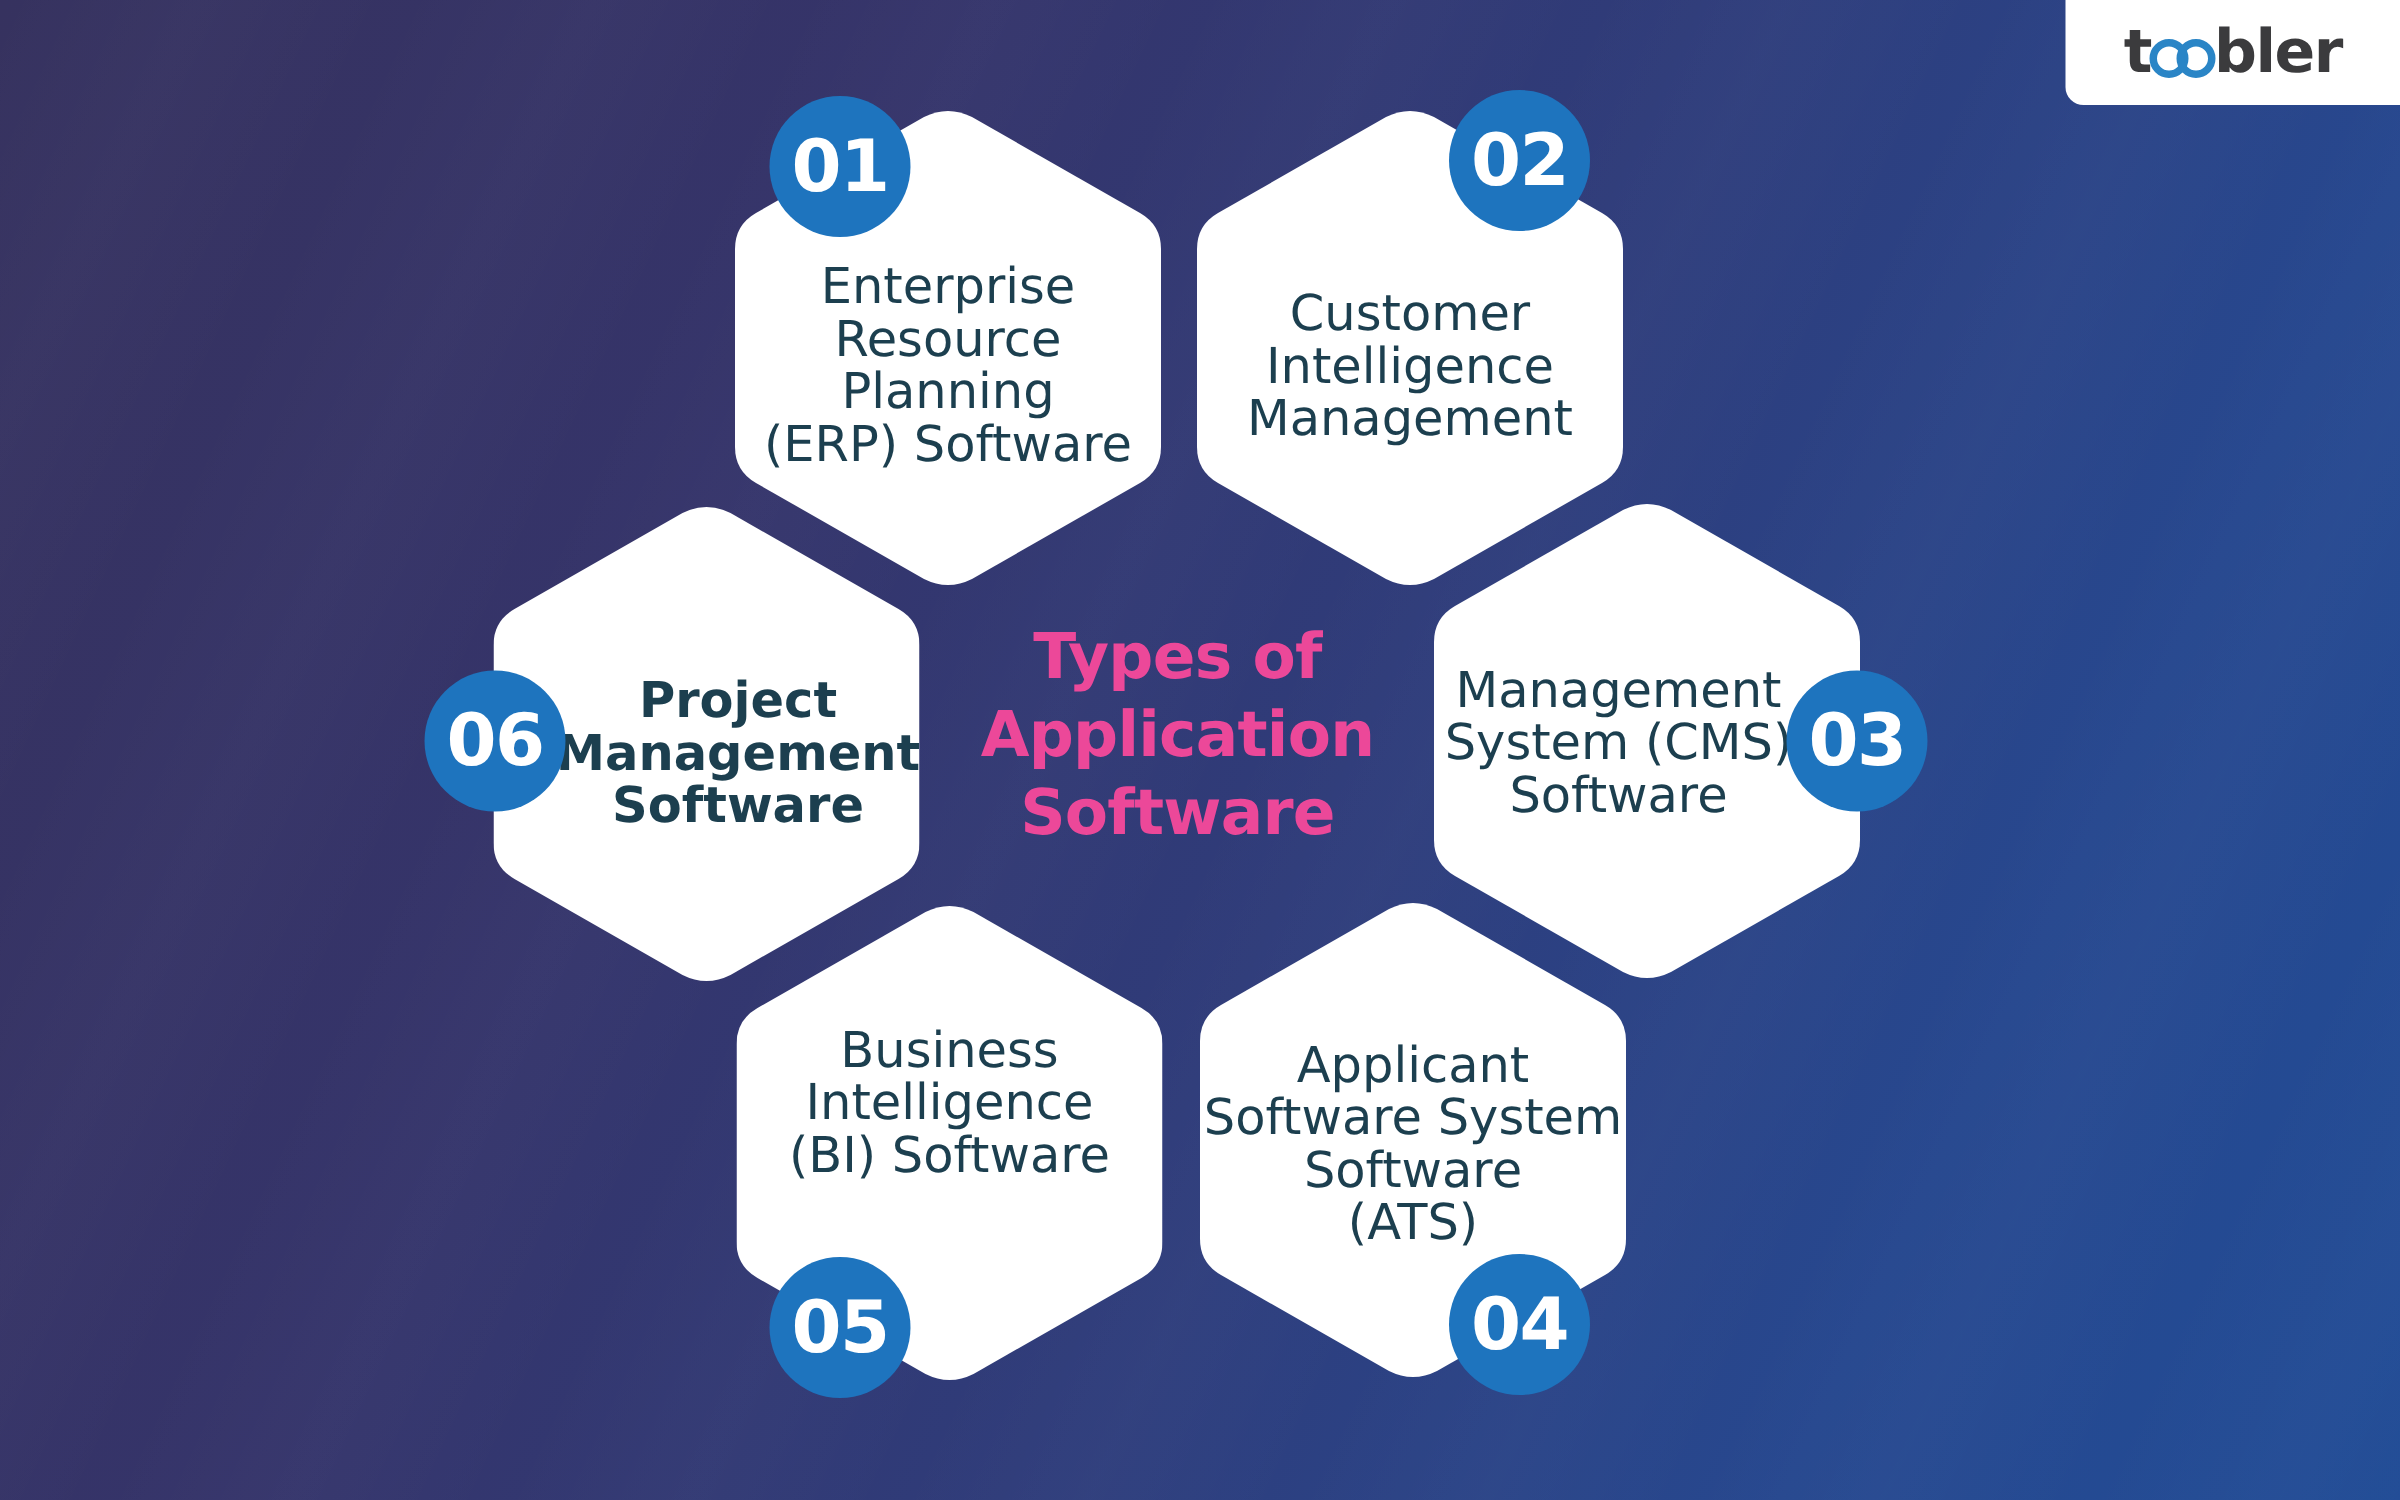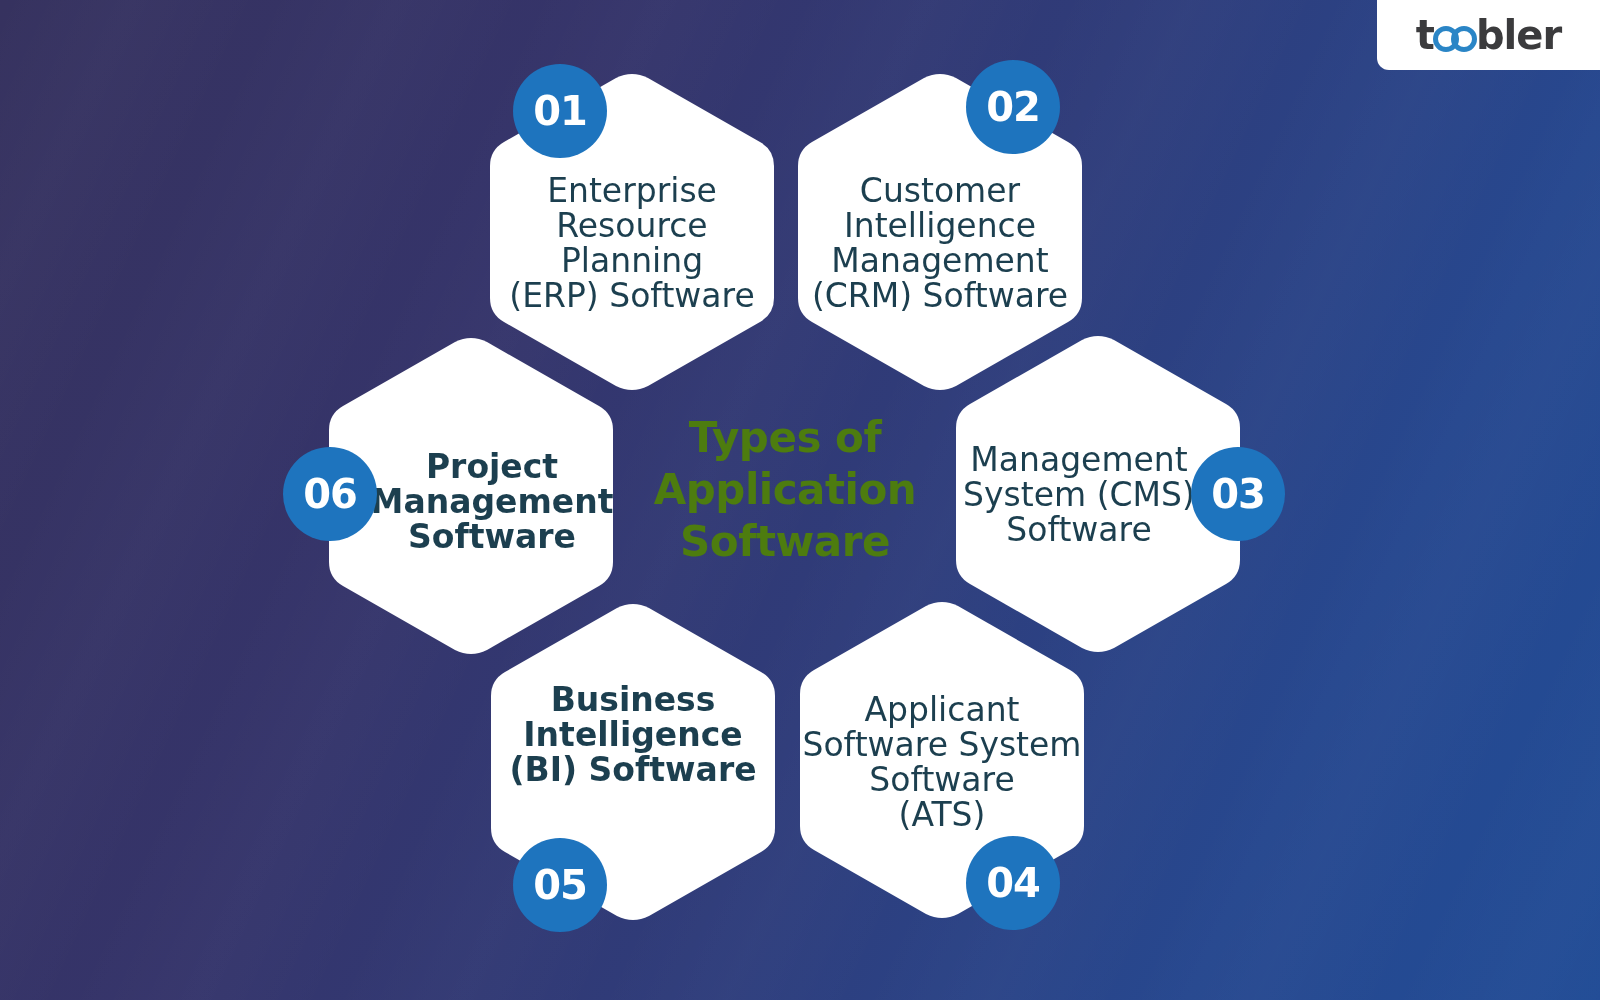--- a/index.html
+++ b/index.html
@@ -36,25 +36,25 @@
     position: absolute; left: 0; top: 0; width: 284px; height: 320px;
     display: flex; align-items: center; justify-content: center; text-align: center;
     color: #1c3f4f; font-family: "DejaVu Sans", sans-serif; font-size: 33px; line-height: 35px;
     box-sizing: border-box; padding: 0 22px;
   }
   .hex-label span { display: block; white-space: nowrap; }
   .badge {
     position: absolute; width: 94px; height: 94px; border-radius: 50%;
     background: #1e74be; color: #ffffff;
     display: flex; align-items: center; justify-content: center;
-    font-family: "DejaVu Sans", sans-serif; font-weight: bold; font-size: 40px; letter-spacing: -1px;
+    font-family: "DejaVu Sans", sans-serif; font-weight: bold; font-size: 48px; letter-spacing: -1px;
   }
   .center-title {
     position: absolute; left: 640px; top: 412px; width: 290px; text-align: center;
-    color: #4d7c0f; font-family: "DejaVu Sans", sans-serif; font-weight: bold;
+    color: #ec4899; font-family: "DejaVu Sans", sans-serif; font-weight: bold;
     font-size: 42px; line-height: 52px; letter-spacing: -0.5px;
   }
   .center-title span { display: block; }
 </style>
 </head>
 <body>
 
 <div class="sheen"></div>
 
 <div class="logo-box">
@@ -85,21 +85,20 @@
 
 <div class="hex" style="left:798px; top:72px;">
   <svg width="284" height="320" viewBox="0 0 284 320">
     <path d="M126,6 Q142,-2 158,6 L270,70 Q284,78 284,94 L284,226 Q284,242 270,250 L158,314 Q142,322 126,314 L14,250 Q0,242 0,226 L0,94 Q0,78 14,70 Z" fill="#ffffff"></path>
   </svg>
   <div class="hex-label" style="padding-top:22px;">
     <div>
       <span>Customer</span>
       <span>Intelligence</span>
       <span>Management</span>
-      <span>(CRM) Software</span>
     </div>
   </div>
 </div>
 <div class="badge" style="left:966px; top:60px;">02</div>
 
 <div class="hex" style="left:329px; top:336px;">
   <svg width="284" height="320" viewBox="0 0 284 320">
     <path d="M126,6 Q142,-2 158,6 L270,70 Q284,78 284,94 L284,226 Q284,242 270,250 L158,314 Q142,322 126,314 L14,250 Q0,242 0,226 L0,94 Q0,78 14,70 Z" fill="#ffffff"></path>
   </svg>
   <div class="hex-label" style="padding-left:48px; padding-right:6px; padding-top:10px;font-weight:bold;">
@@ -129,21 +128,21 @@
       <span>Software</span>
     </div>
   </div>
 </div>
 <div class="badge" style="left:1191px; top:447px;">03</div>
 
 <div class="hex" style="left:491px; top:602px;">
   <svg width="284" height="320" viewBox="0 0 284 320">
     <path d="M126,6 Q142,-2 158,6 L270,70 Q284,78 284,94 L284,226 Q284,242 270,250 L158,314 Q142,322 126,314 L14,250 Q0,242 0,226 L0,94 Q0,78 14,70 Z" fill="#ffffff"></path>
   </svg>
-  <div class="hex-label" style="align-items:flex-start; padding-top:80px;font-weight:bold;">
+  <div class="hex-label" style="align-items:flex-start; padding-top:80px;">
     <div>
       <span>Business</span>
       <span>Intelligence</span>
       <span>(BI) Software</span>
     </div>
   </div>
 </div>
 <div class="badge" style="left:513px; top:838px;">05</div>
 
 <div class="hex" style="left:800px; top:600px;">

